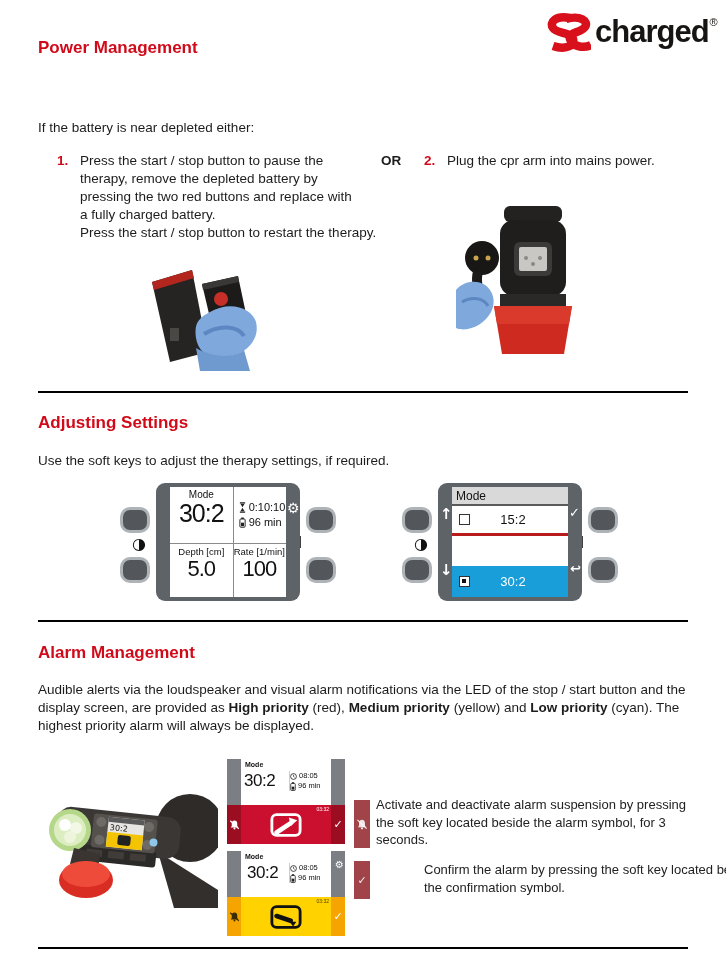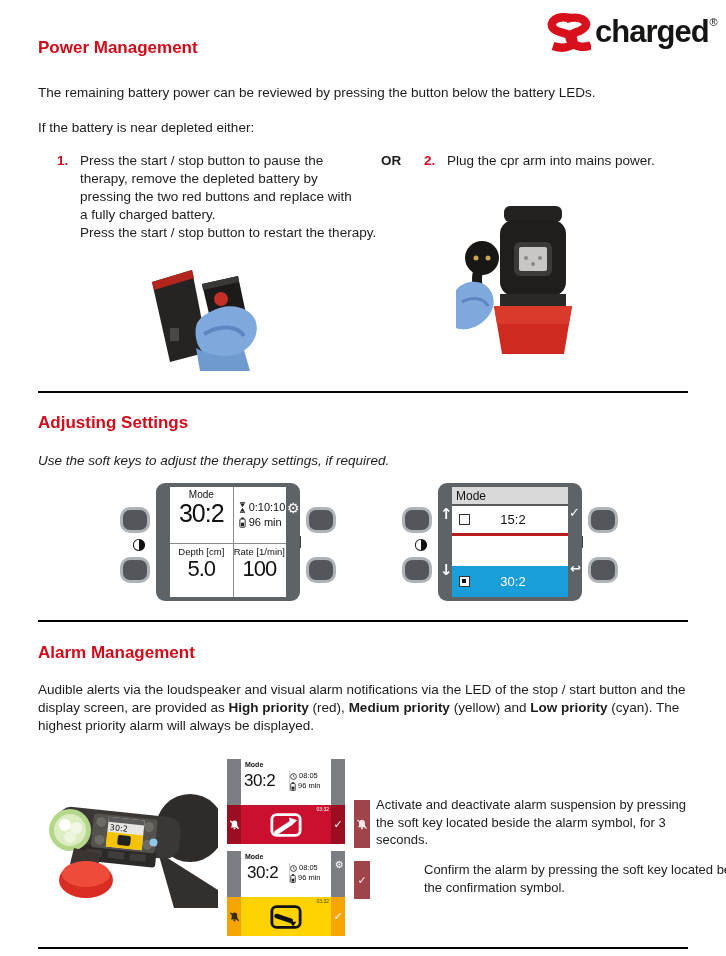--- a/index.html
+++ b/index.html
@@ -82,21 +82,20 @@
       <g fill="none" stroke="#d8101c" stroke-width="8.5" stroke-linecap="butt">
         <path d="M25 6 C11 3 4 10 8 16 C12 22 26 20 28 27 C30 34 20 38 8 34"></path>
         <path d="M21 7 C35 3 44 9 40 15 C36 21 23 20 25 27 C27 34 38 37 46 33"></path>
       </g>
     </svg>
     <span class="brand">charged</span>
       <span class="reg">®</span>
   </div>
 
   <div class="h-red" style="left:38px; top:38px;">Power Management</div>
-  <div class="body-text" style="left:38px; top:84px; width:660px;">The remaining battery power can be reviewed by pressing the button below the battery LEDs.</div>
   <div class="body-text" style="left:38px; top:119px; width:660px;">If the battery is near depleted either:</div>
 
   <div class="body-text rednum" style="left:57px; top:152px;">1.</div>
   <div class="body-text" style="left:80px; top:152px;">
     <div class="stepline">Press the start / stop button to pause the</div>
     <div class="stepline">therapy, remove the depleted battery by</div>
     <div class="stepline">pressing the two red buttons and replace with</div>
     <div class="stepline">a fully charged battery.</div>
     <div class="stepline">Press the start / stop button to restart the therapy.</div>
   </div>
@@ -131,21 +130,21 @@
     <circle cx="20" cy="52" r="2.5" fill="#caa44e"></circle>
       <circle cx="32" cy="52" r="2.5" fill="#caa44e"></circle>
     <path d="M22 66 C18 78 26 86 21 98" stroke="#1b1a19" stroke-width="10" fill="none"></path>
     <path d="M0 84 C10 72 28 74 34 84 C42 96 36 110 24 118 C10 127 0 122 0 122 z" fill="#7fa8dc"></path>
     <path d="M6 96 C16 90 28 92 32 100" stroke="#5d87c2" stroke-width="3" fill="none"></path>
   </svg>
 
   <div class="divider" style="top:391px;"></div>
 
   <div class="h-red" style="left:38px; top:413px;">Adjusting Settings</div>
-  <div class="body-text" style="left:38px; top:452px; width:660px;font-style:italic;">Use the soft keys to adjust the therapy settings, if required.</div>
+  <div class="body-text" style="left:38px; top:452px; width:660px;">Use the soft keys to adjust the therapy settings, if required.</div>
 
   <div class="devgroup" style="left:120px; top:483px;">
     <div class="softkey" style="left:0; top:24px;"></div>
     <div class="softkey" style="left:0; top:74px;"></div>
     <div class="softkey" style="left:186px; top:24px;"></div>
     <div class="softkey" style="left:186px; top:74px;"></div>
     <div class="side-glyph" style="left:12px; top:51px;">◑</div>
     <svg class="abs" style="left:167px; top:53px;" width="14" height="12" viewBox="0 0 14 12">
       <path d="M13 1 L2 6.2 L13 11 z" fill="none" stroke="#111" stroke-width="1.6"></path>
       <path d="M13 6 L5 9.5 L13 11 z" fill="#111"></path>

